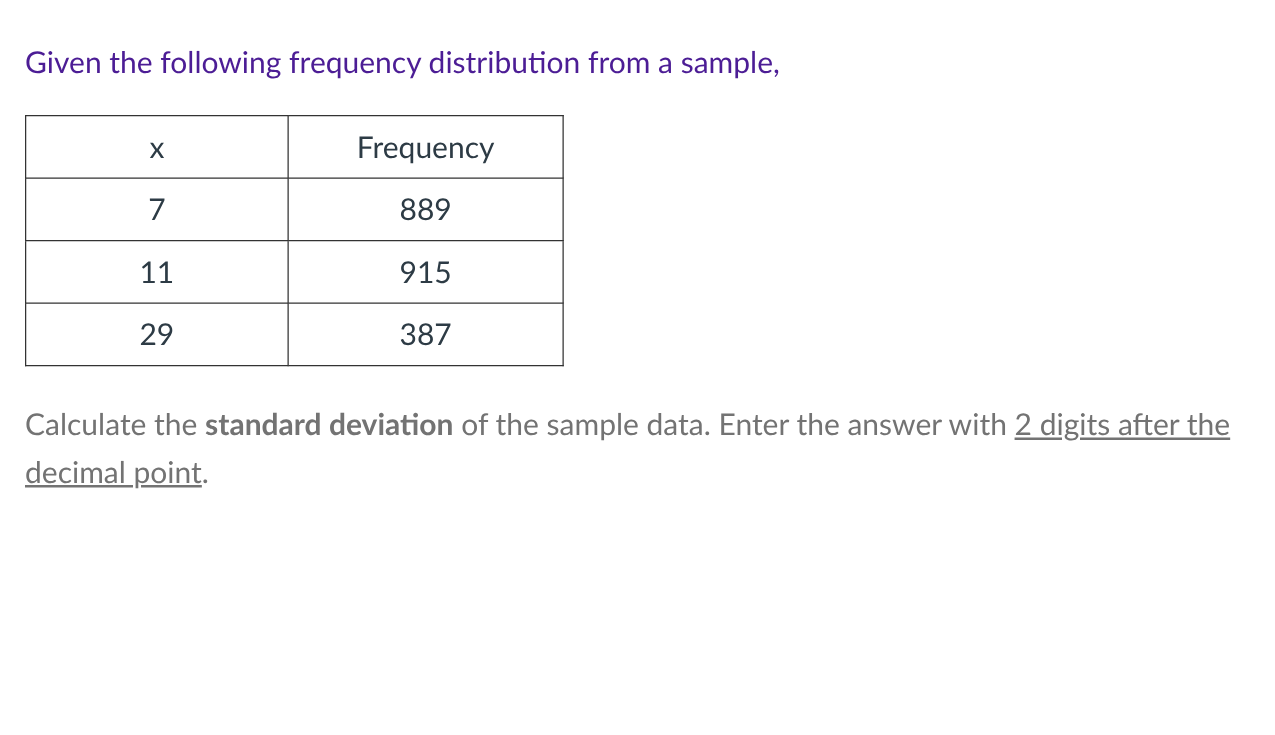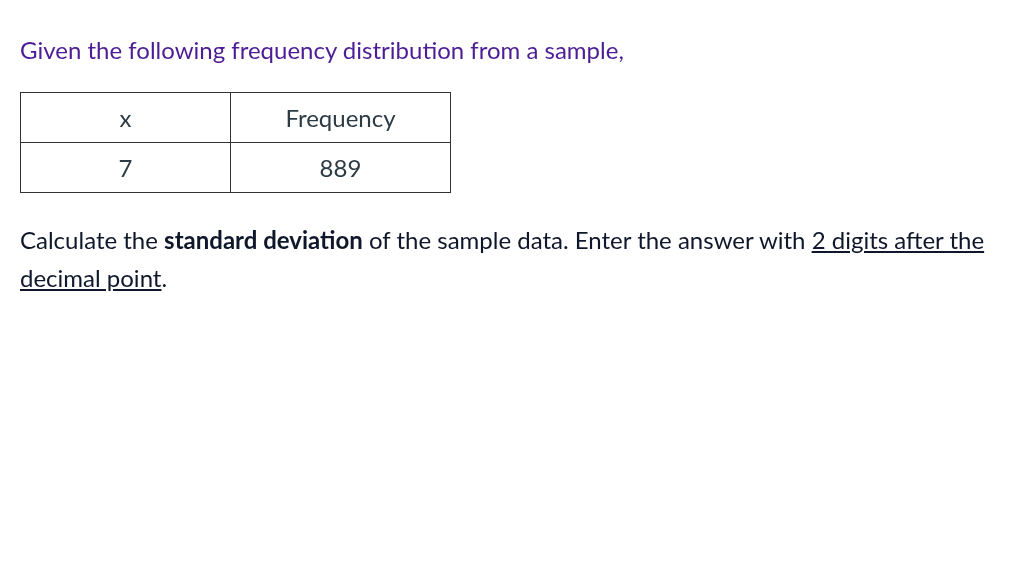--- a/index.html
+++ b/index.html
@@ -39,21 +39,21 @@
     .col-x {
       width: 210px;
     }
     .col-freq {
       width: 220px;
       margin-top: 32px;
     }
     .question-text {
       font-size: 24px;
       line-height: 1.6;
-      color: #0f172a;
+      color: #737373;
     }
     .bold {
       font-weight: 700;
     }
     .underline {
       text-decoration: underline;
     }
   </style>
 </head>
 <body>
@@ -65,16 +65,24 @@
     <tr>
       <th class="col-x">x</th>
       <th class="col-freq">Frequency</th>
     </tr>
   </thead>
   <tbody>
     <tr>
       <td class="col-x">7</td>
       <td class="col-freq">889</td>
     </tr>
+    <tr>
+      <td class="col-x">11</td>
+      <td class="col-freq">915</td>
+    </tr>
+    <tr>
+      <td class="col-x">29</td>
+      <td class="col-freq">387</td>
+    </tr>
   </tbody>
 </table>
 
 <p class="question-text"><span>Calculate the </span><span class="bold">standard deviation</span><span> of the sample data. Enter the answer with </span><span class="underline">2 digits after the decimal point</span><span>.</span></p>
 
 </body></html>

